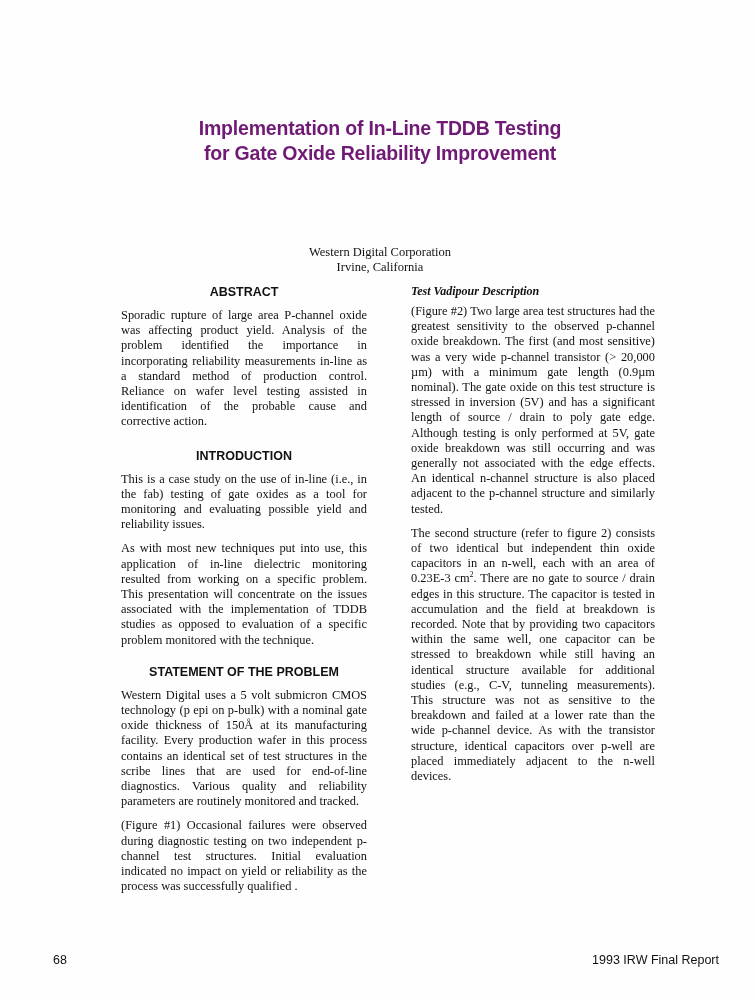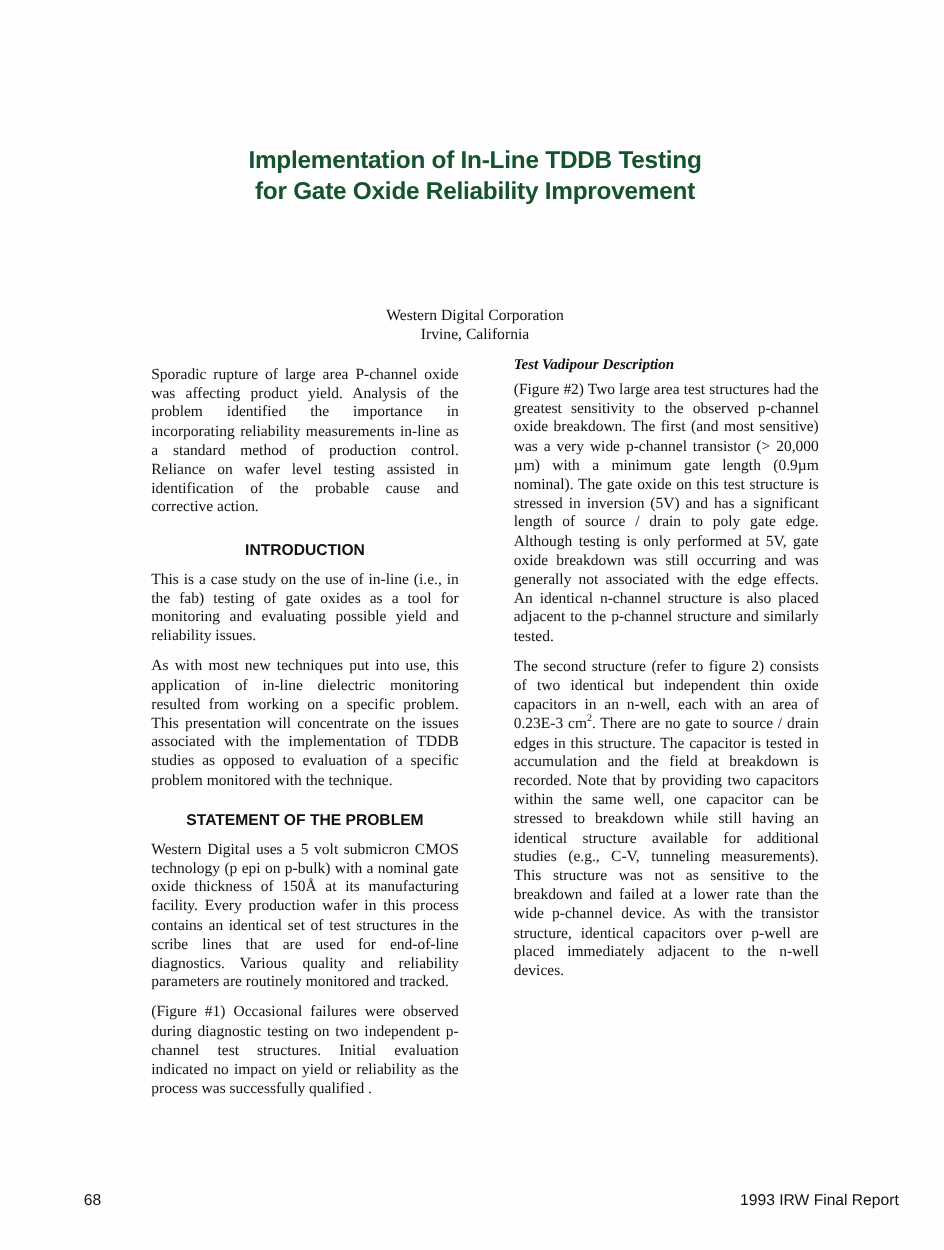--- a/index.html
+++ b/index.html
@@ -1,21 +1,21 @@
 <!DOCTYPE html>
 <html><head>
   <meta charset="utf-8">
   <style>
     html, body { margin: 0; padding: 0; background: #ffffff; }
     body { width: 755px; height: 1000px; position: relative; overflow: hidden; color: #111; }
     .page { position: absolute; left: 0; top: 0; width: 755px; height: 1000px; background: #fefefe; }
     .title {
       position: absolute; left: 150px; top: 116px; width: 460px; text-align: center;
       font-family: "Liberation Sans", sans-serif; font-weight: bold; font-size: 19.5px; line-height: 25px;
-      color: #14532d; letter-spacing: -0.2px;
+      color: #701a75; letter-spacing: -0.2px;
     }
     .authors {
       position: absolute; left: 150px; top: 176px; width: 460px; text-align: center;
       font-family: "Liberation Serif", serif; font-size: 12.5px; line-height: 15px;
     }
     .affil {
       position: absolute; left: 150px; top: 205px; width: 460px; text-align: center;
       font-family: "Liberation Serif", serif; font-size: 12.5px; line-height: 15px; margin-top: 40px;
     }
     .col { position: absolute; font-family: "Liberation Serif", serif; font-size: 12.4px; line-height: 15.2px; }
@@ -25,40 +25,41 @@
       font-family: "Liberation Sans", sans-serif; font-weight: bold; font-size: 12.5px;
       text-align: center; margin: 0; line-height: 16px;
     }
     .subheading { font-style: italic; margin: 0; font-size: 12px; line-height: 15px; }
     p { margin: 0; text-align: justify; }
     .gap-h { height: 8px; }
     .gap-p { height: 9px; }
     .footer {
       position: absolute; top: 953px; font-family: "Liberation Sans", sans-serif; font-size: 12.5px;
     }
-    .footer-left { left: 67px; }
+    .footer-left { left: 53px; }
     .footer-right { right: 36px; text-align: center; }
   </style>
 </head>
 <body>
 
 <div class="page">
 
   <div class="title">
     <div>Implementation of In-Line TDDB Testing</div>
     <div>for Gate Oxide Reliability Improvement</div>
   </div>
 
 
   <div class="affil">
     <div>Western Digital Corporation</div>
     <div>Irvine, California</div>
   </div>
 
   <div class="col col-left">
+    <h3 class="heading">ABSTRACT</h3>
     <div class="gap-h"></div>
     <p>Sporadic rupture of large area P-channel oxide was affecting product yield. Analysis of the problem identified the importance in incorporating reliability measurements in-line as a standard method of production control. Reliance on wafer level testing assisted in identification of the probable cause and corrective action.</p>
     <div style="height:18px"></div>
     <h3 class="heading">INTRODUCTION</h3>
     <div class="gap-h"></div>
     <p>This is a case study on the use of in-line (i.e., in the fab) testing of gate oxides as a tool for monitoring and evaluating possible yield and reliability issues.</p>
     <div class="gap-p"></div>
     <p>As with most new techniques put into use, this application of in-line dielectric monitoring resulted from working on a specific problem. This presentation will concentrate on the issues associated with the implementation of TDDB studies as opposed to evaluation of a specific problem monitored with the technique.</p>
     <div style="height:16px"></div>
     <h3 class="heading">STATEMENT OF THE PROBLEM</h3>

